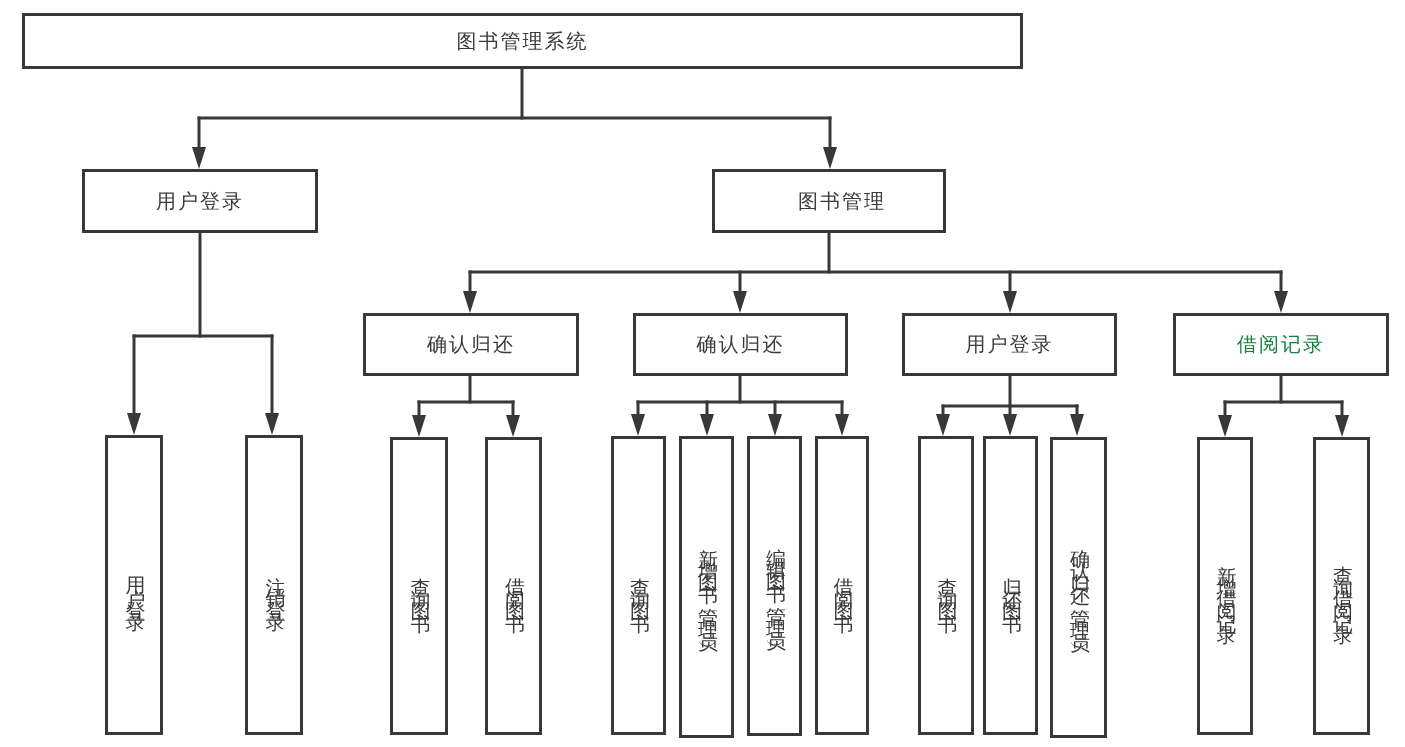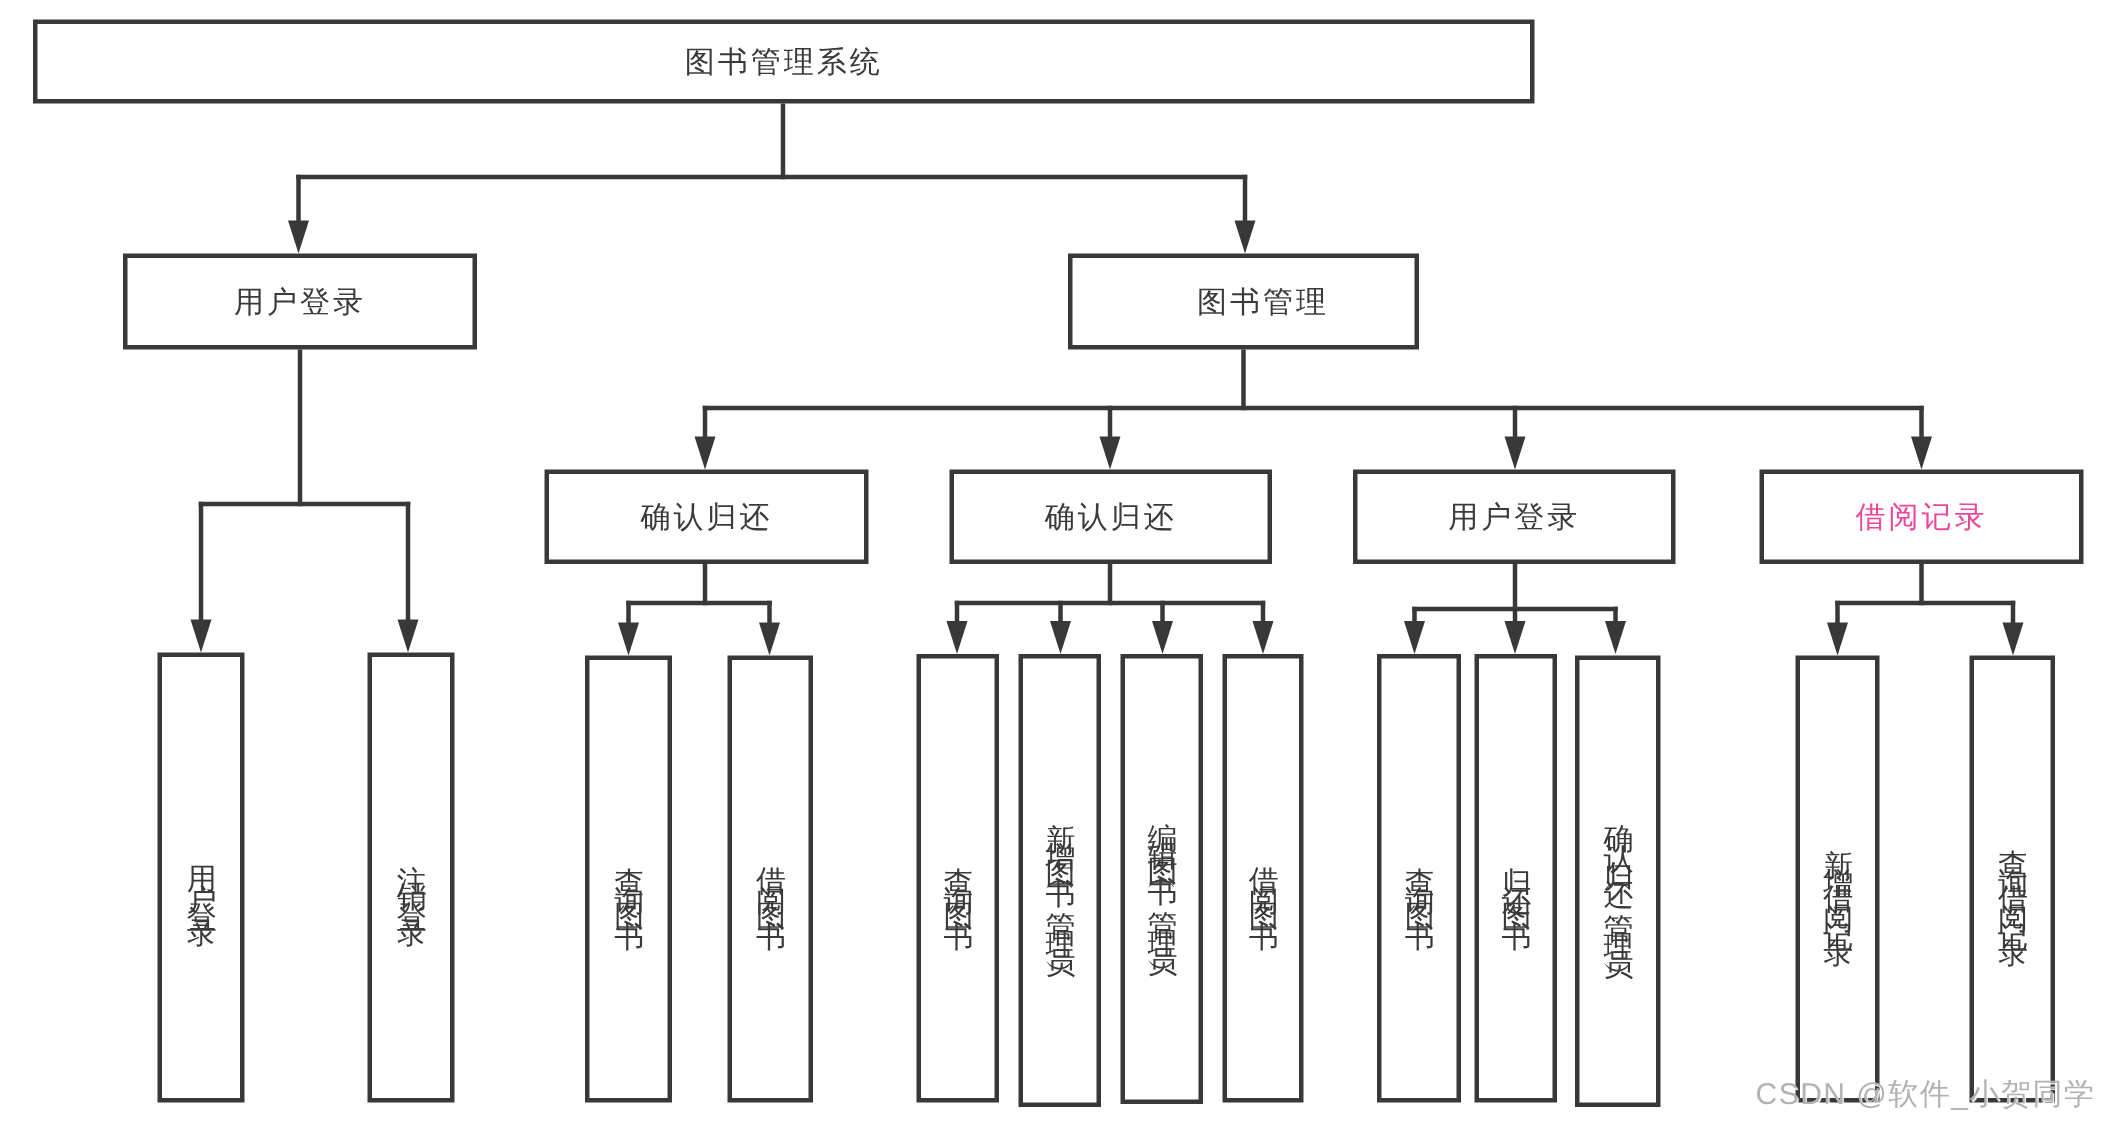--- a/index.html
+++ b/index.html
@@ -6,21 +6,21 @@
     margin: 0;
     padding: 0;
     background: #ffffff;
   }
   .canvas {
     position: relative;
     width: 1405px;
     height: 747px;
     background: #ffffff;
     overflow: hidden;
-    font-family: Liberation Sans, sans-serif;
+    font-family: Liberation Mono, monospace;
   }
   svg.wires {
     position: absolute;
     left: 0;
     top: 0;
     width: 1405px;
     height: 747px;
     z-index: 1;
   }
   #nodes .node {
@@ -126,21 +126,21 @@
       </div>
       <div class="node" style="left: 363px; top: 313px; width: 216px; height: 63px; border-color: rgb(56, 56, 56); color: rgb(58, 58, 58);">
         <span class="label">确认归还</span>
       </div>
       <div class="node" style="left: 633px; top: 313px; width: 215px; height: 63px; border-color: rgb(56, 56, 56); color: rgb(58, 58, 58);">
         <span class="label">确认归还</span>
       </div>
       <div class="node" style="left: 902px; top: 313px; width: 215px; height: 63px; border-color: rgb(56, 56, 56); color: rgb(58, 58, 58);">
         <span class="label">用户登录</span>
       </div>
-      <div class="node" style="left: 1173px; top: 313px; width: 216px; height: 63px; border-color: rgb(56, 56, 56); color: #ec4899;">
+      <div class="node" style="left: 1173px; top: 313px; width: 216px; height: 63px; border-color: rgb(56, 56, 56); color: #15803d;">
         <span class="label">借阅记录</span>
       </div>
       <div class="node vertical" style="left: 105px; top: 435px; width: 58px; height: 300px; border-color: rgb(56, 56, 56); color: rgb(58, 58, 58);">
         <span class="label">用户登录</span>
       </div>
       <div class="node vertical" style="left: 245px; top: 435px; width: 58px; height: 300px; border-color: rgb(56, 56, 56); color: rgb(58, 58, 58);">
         <span class="label">注销登录</span>
       </div>
       <div class="node vertical" style="left: 390px; top: 437px; width: 58px; height: 298px; border-color: rgb(56, 56, 56); color: rgb(58, 58, 58);">
         <span class="label">查询图书</span>
@@ -169,14 +169,13 @@
       <div class="node vertical" style="left: 1050px; top: 437px; width: 57px; height: 301px; border-color: rgb(56, 56, 56); color: rgb(58, 58, 58);">
         <span class="label">确认归还（管理员）</span>
       </div>
       <div class="node vertical" style="left: 1197px; top: 437px; width: 56px; height: 298px; border-color: rgb(56, 56, 56); color: rgb(58, 58, 58);">
         <span class="label">新增借阅记录</span>
       </div>
       <div class="node vertical" style="left: 1313px; top: 437px; width: 57px; height: 298px; border-color: rgb(56, 56, 56); color: rgb(58, 58, 58);">
         <span class="label">查询借阅记录</span>
       </div>
     </div>
-  <div class="watermark">CSDN @软件_小贺同学</div>
 </div>
 
 </body></html>

